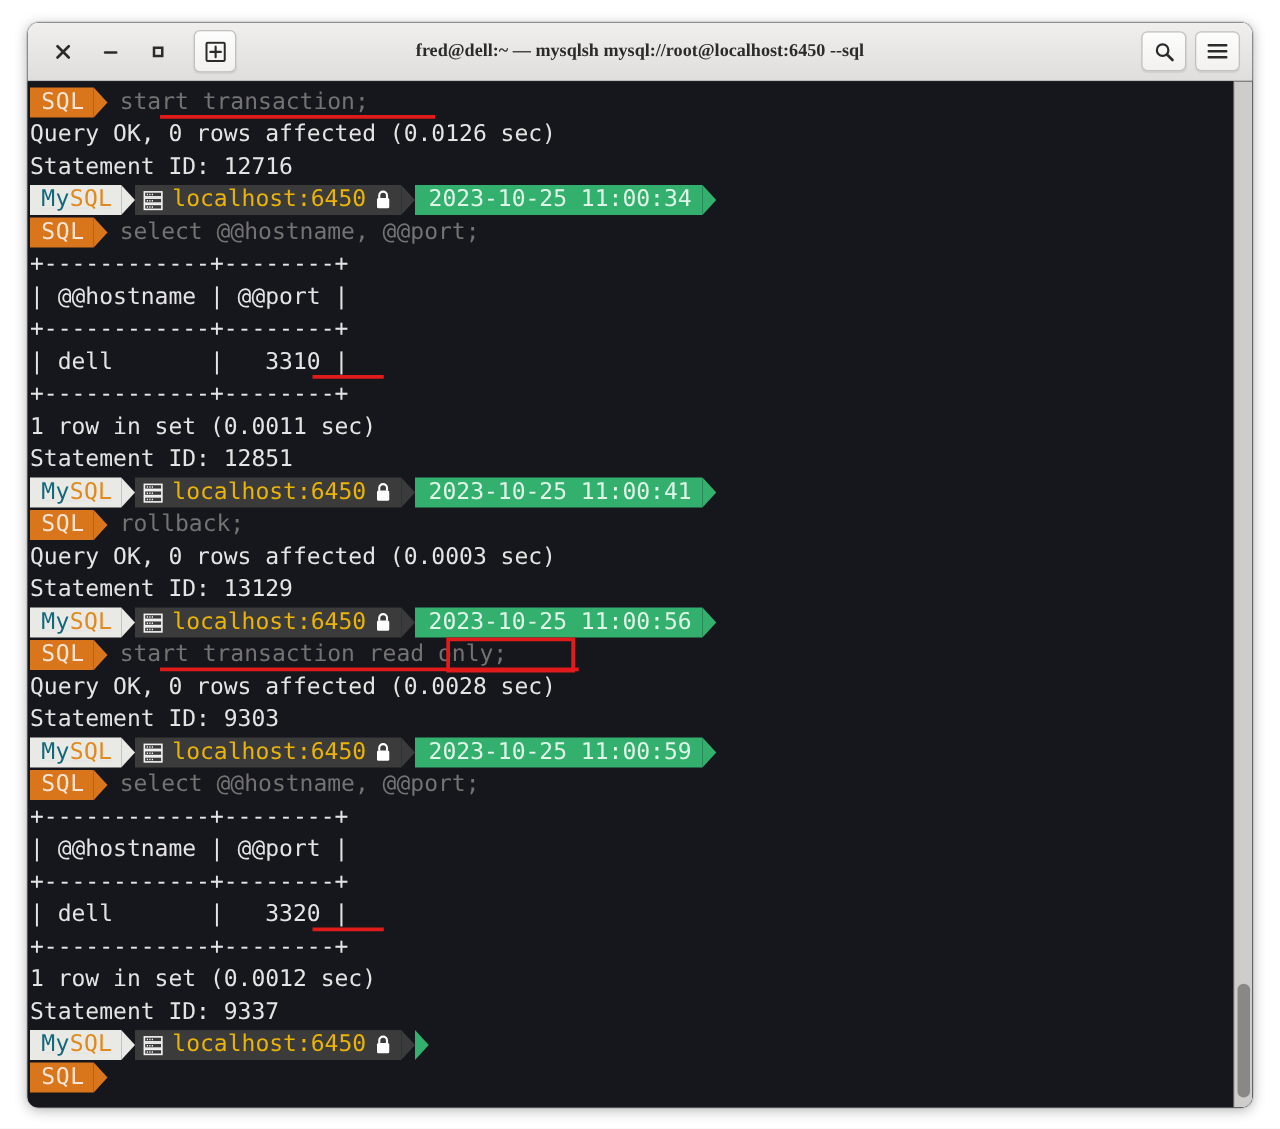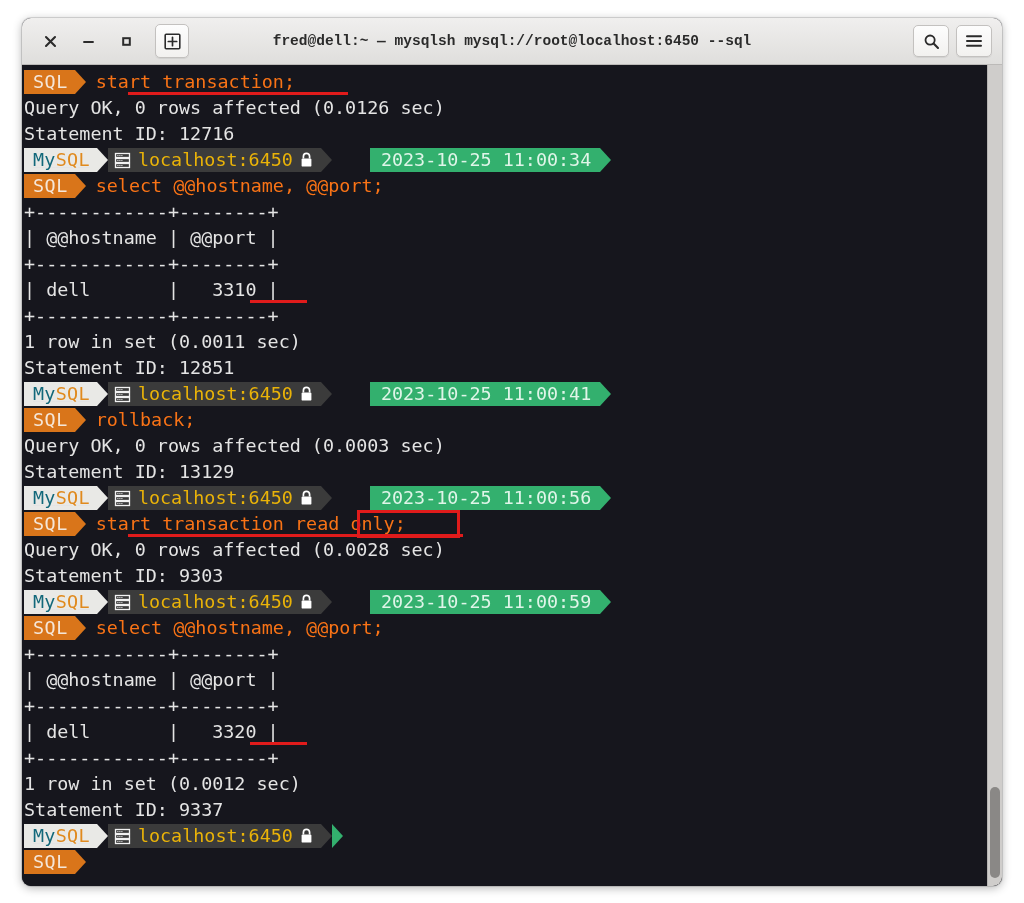--- a/index.html
+++ b/index.html
@@ -45,21 +45,21 @@
     background: linear-gradient(#fdfdfd,#f2f1ef);
     border: 1px solid #c3c1bf;
     box-shadow: 0 1px 1px rgba(0,0,0,0.07);
   }
   .ctlbtn.framed.sq { width: 32px; height: 32px; }
   .title {
     position: absolute; left: 0; right: 0;
     text-align: center;
     font-size: 14.5px; font-weight: bold; color: #2b2b2b;
     pointer-events: none;
-    font-family: Liberation Mono, monospace;
+    font-family: Liberation Serif, serif;
   }
 
   
   .term-wrap { position: relative; flex: 1; background: #16161d; overflow: hidden; }
   .term {
     position: absolute; left: 0; top: 0; right: 0; bottom: 0;
     padding: 4px 0 0 2px;
     font-family: "DejaVu Sans Mono", monospace;
     font-size: 18.4px;
     line-height: 26px;
@@ -82,25 +82,25 @@
   .mysql-badge { background: #e9e9e6; text-decoration: underline; }
   .mysql-badge .seg-label { letter-spacing: .3px; }
   .my { color: #12687a; }
   .sqlw { color: #e08a1e; }
   .mysql-arrow { border-color: transparent transparent transparent #e9e9e6; }
 
   .host-badge { background: #3b3b3b; color: #eab308; }
   .host-badge .seg-label { padding: 0 8px 0 6px; gap: 7px; }
   .host-arrow { border-color: transparent transparent transparent #3b3b3b; }
 
-  .time-badge { background: #33b06e; color: #dff5e8; margin-left: 38px; }
+  .time-badge { background: #33b06e; color: #dff5e8; }
   .time-badge .seg-label { padding: 0 9px 0 11px; }
   .time-arrow { border-color: transparent transparent transparent #33b06e; }
 
-  .cmd { padding-left: 10px; color: #f97316; }
+  .cmd { padding-left: 10px; color: #737373; }
 
   
   .svg-ico { display: inline-block; vertical-align: middle; }
 
   
   .ann-underline {
     position: absolute;
     height: 3px; background: #e01b1b;
     bottom: 0px;
   }

